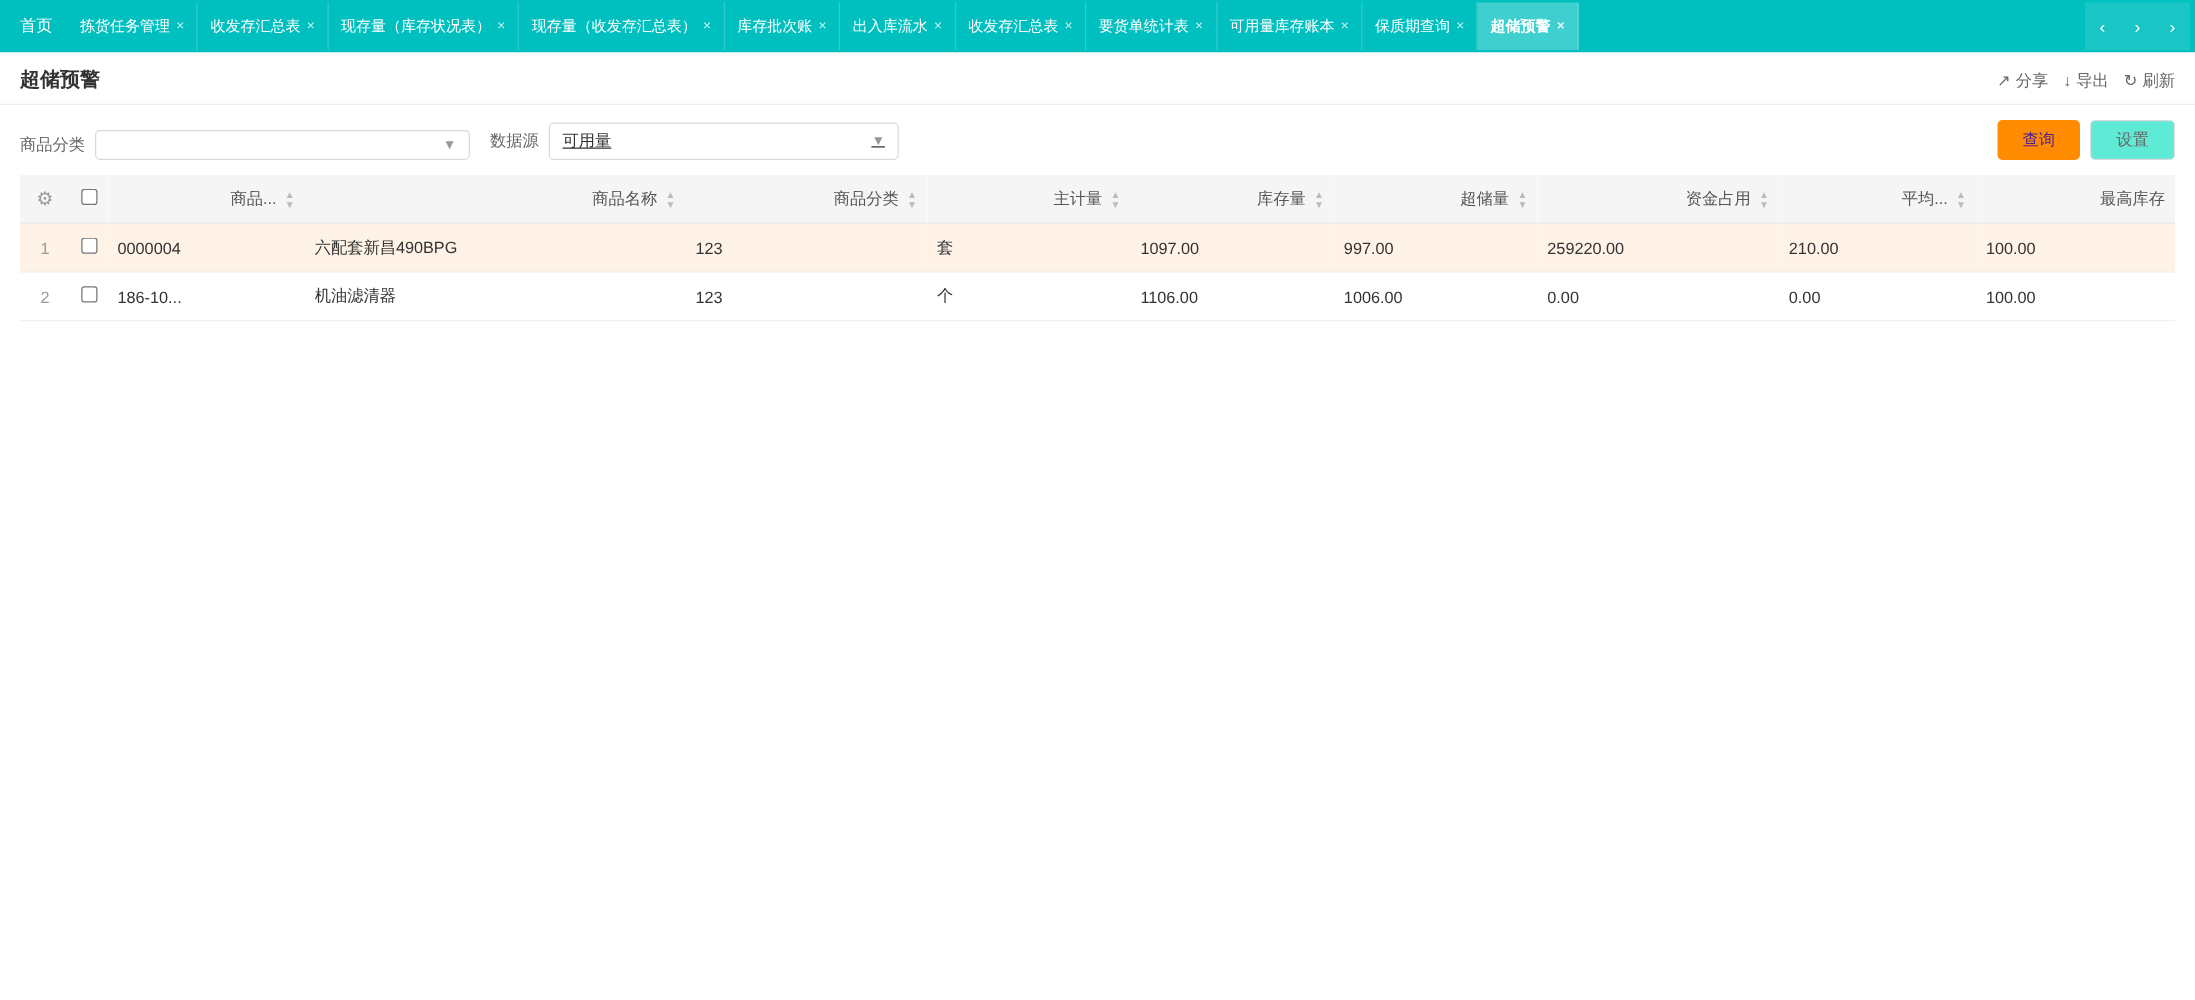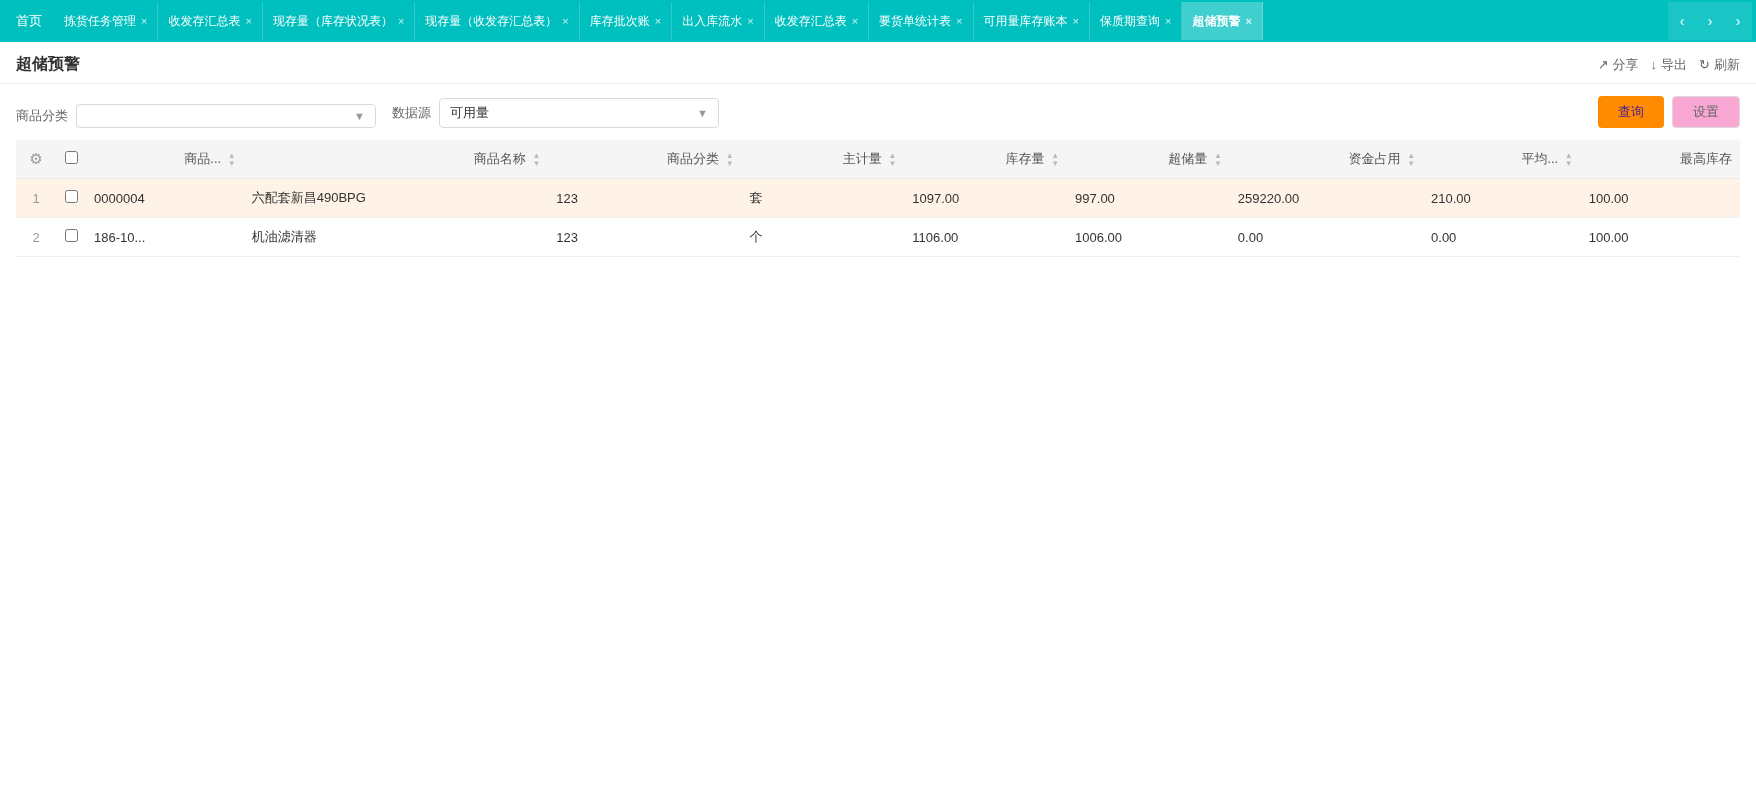--- a/index.html
+++ b/index.html
@@ -130,39 +130,40 @@
     .filter-select-small {
       display: flex;
       align-items: center;
       border: 1px solid #d9d9d9;
       border-radius: 4px;
       padding: 5px 10px;
       min-width: 280px;
       cursor: pointer;
       background: #fff;
       justify-content: space-between;
+      text-decoration: underline;
     }
     .filter-select-small .select-value { color: #333; font-size: 13px; }
     .filter-select-small .chevron { color: #999; font-size: 11px; }
     .filter-actions {
       margin-left: auto;
       display: flex;
       gap: 8px;
     }
     .btn-query {
       background: #ff8c00;
       color: #4c1d95;
       border: none;
       border-radius: 4px;
       padding: 6px 20px;
       font-size: 13px;
       cursor: pointer;
     }
     .btn-settings {
-      background: #f9a8d4;
+      background: #5eead4;
       color: #666;
       border: 1px solid #d9d9d9;
       border-radius: 4px;
       padding: 6px 20px;
       font-size: 13px;
       cursor: pointer;
     }
 
     
     .table-container {

